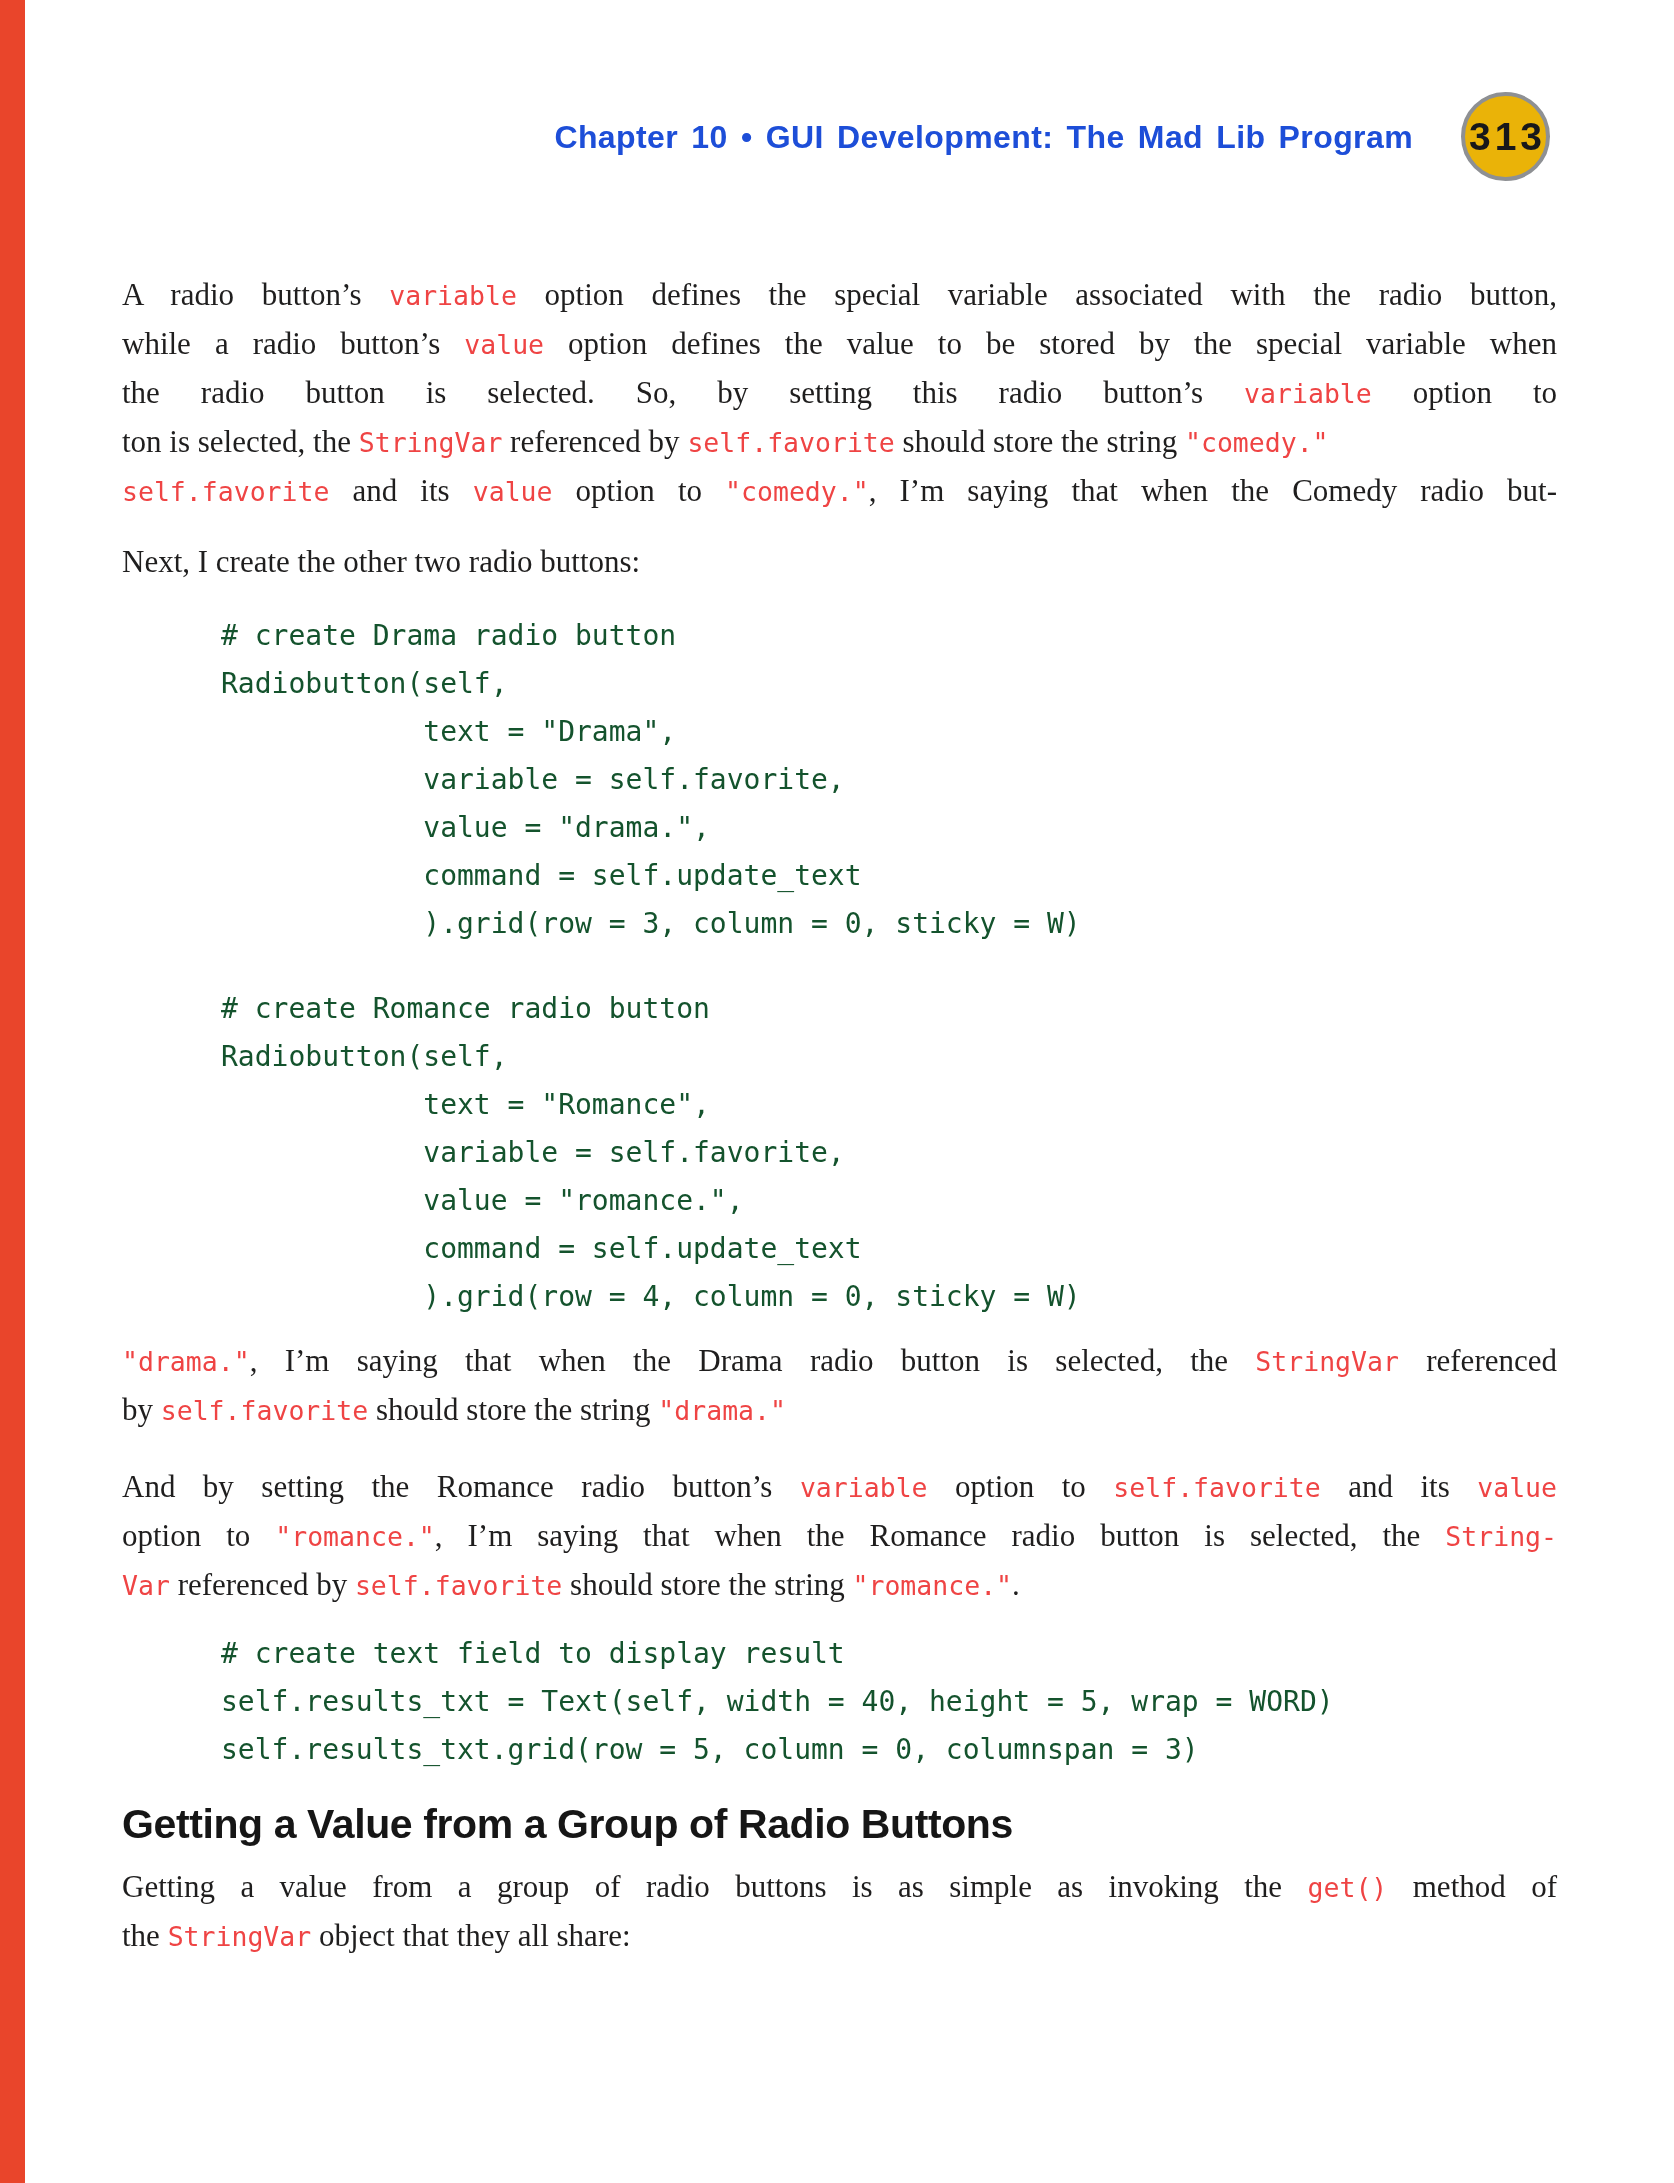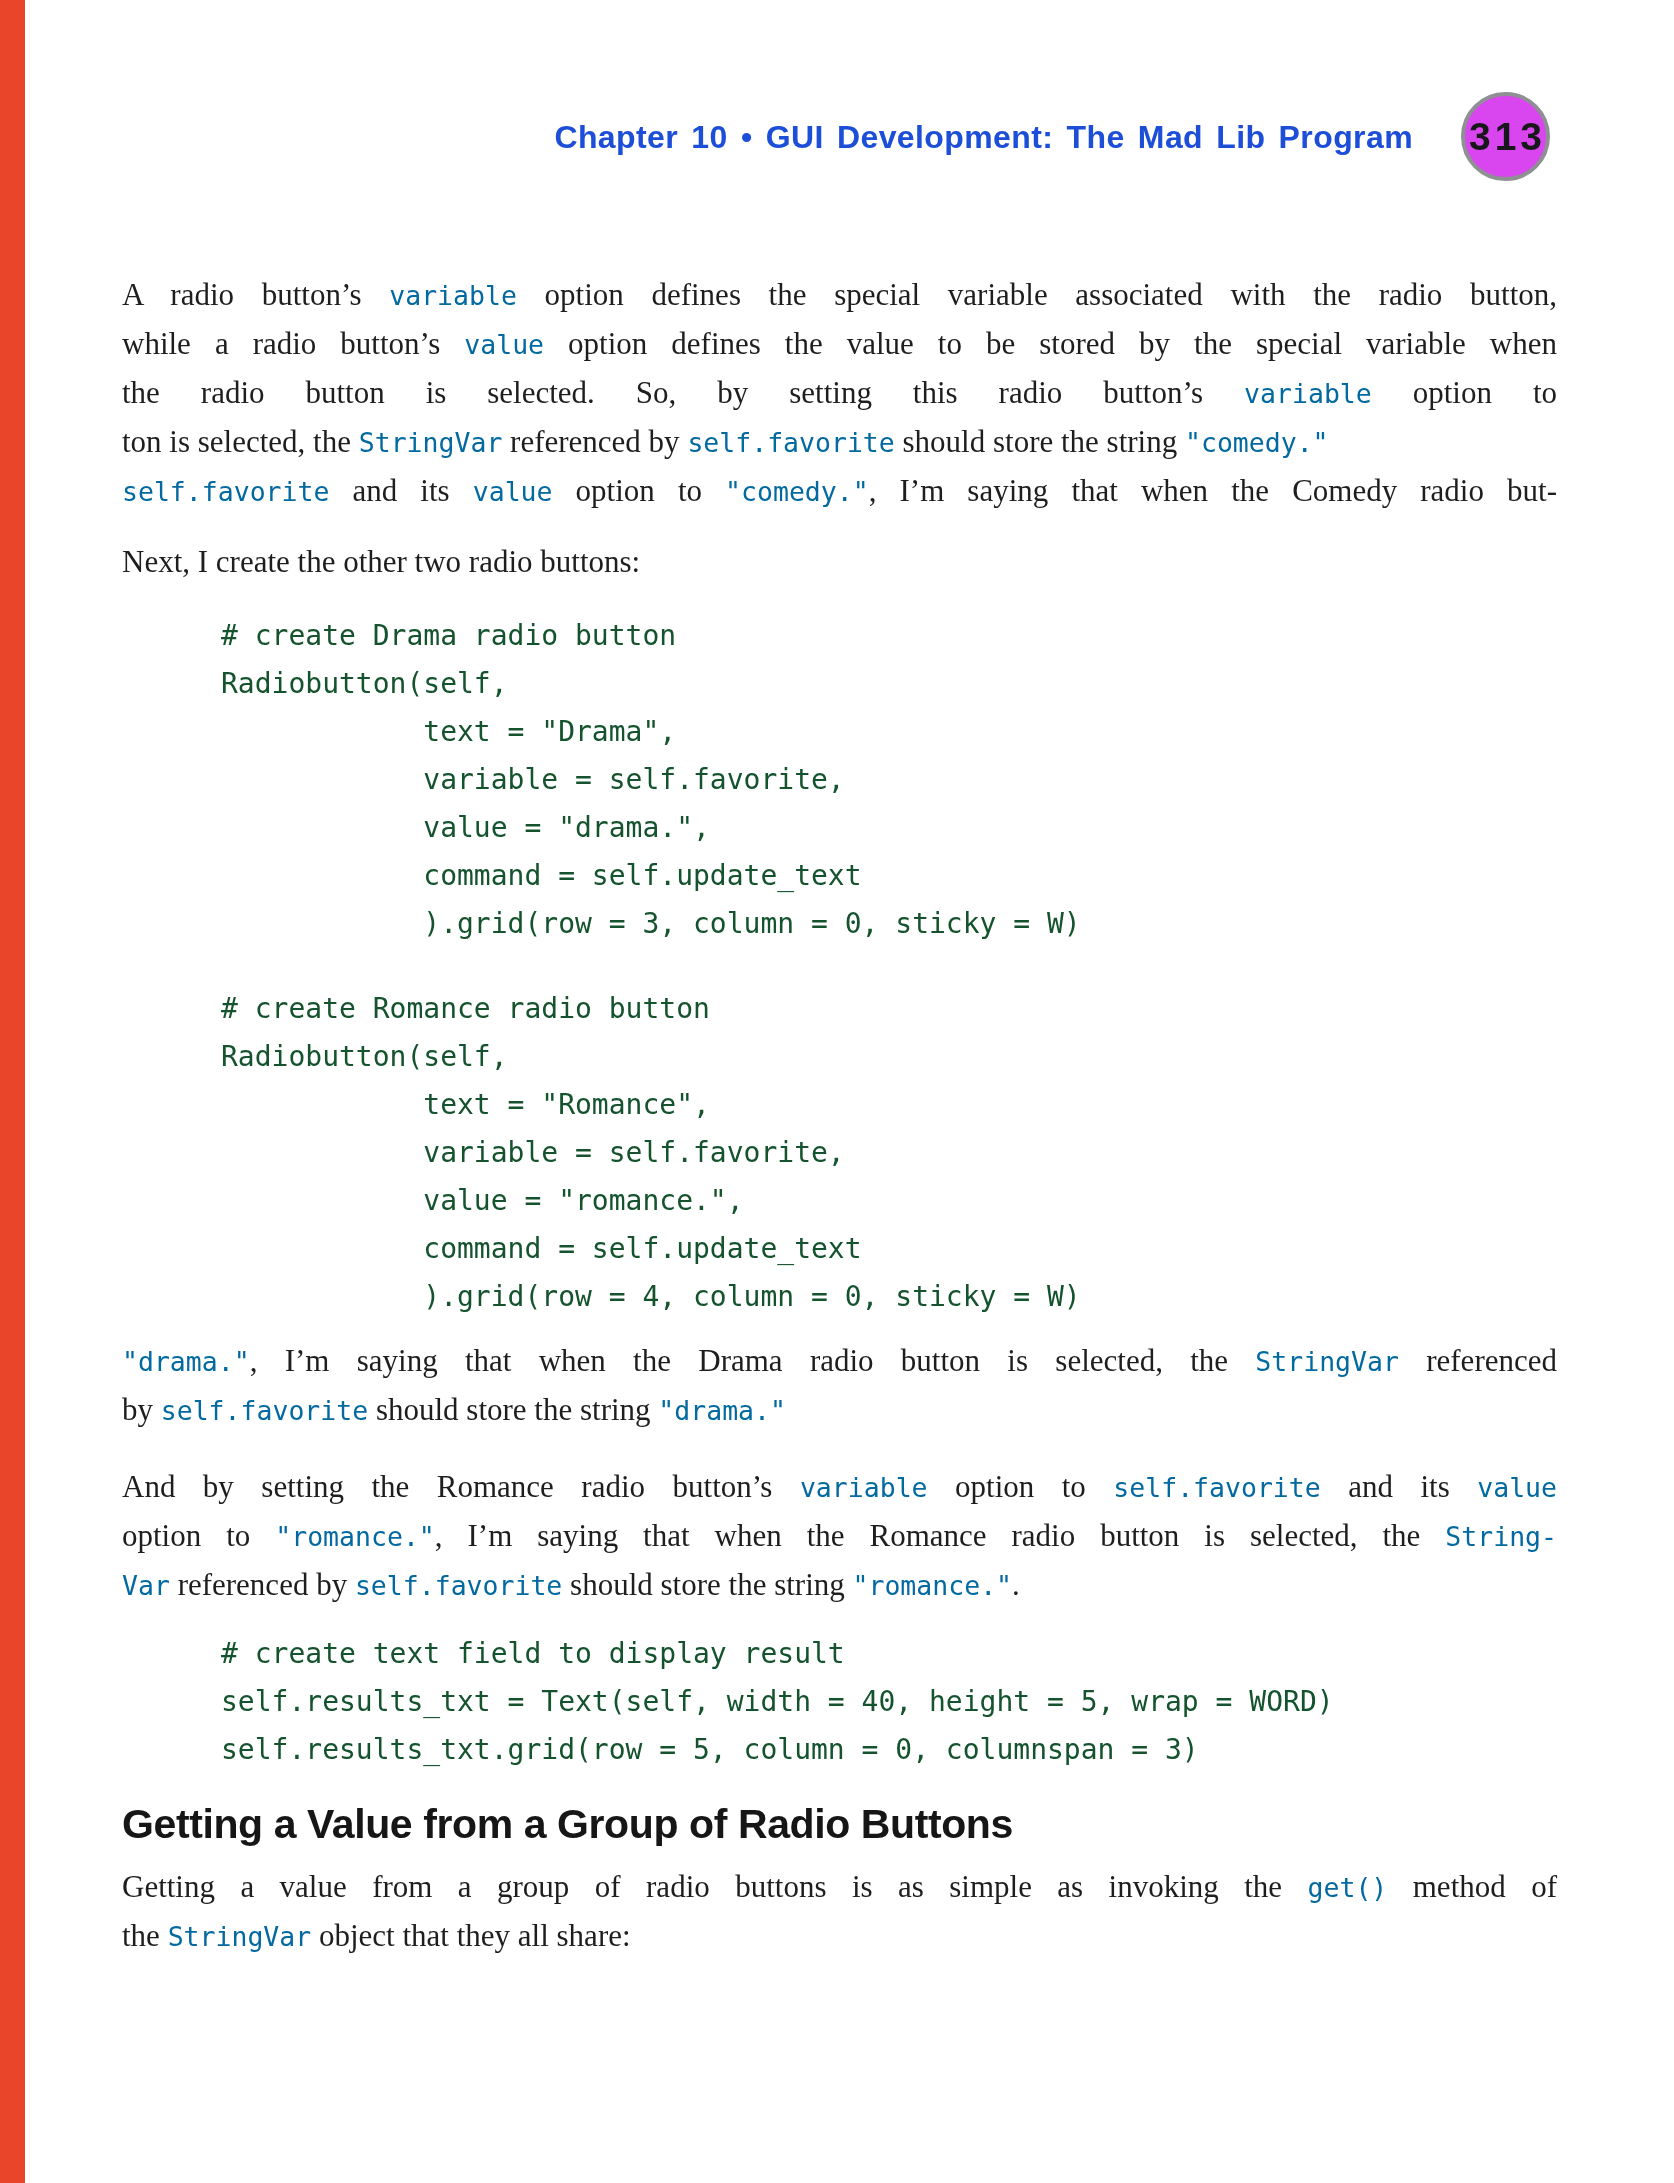--- a/index.html
+++ b/index.html
@@ -29,21 +29,21 @@
     white-space: nowrap;
   }
   .page-badge {
     position: absolute;
     top: 92px;
     left: 1461px;
     width: 81px;
     height: 81px;
     border: 4.7px solid #8e9093;
     border-radius: 50%;
-    background: #d946ef;
+    background: #eab308;
     display: flex;
     align-items: center;
     justify-content: center;
     box-sizing: content-box;
   }
   .page-badge .num {
     font-family: "Liberation Sans", sans-serif;
     font-weight: 700;
     font-size: 39px;
     letter-spacing: 3.9px;
@@ -64,21 +64,21 @@
   .para .line {
     text-align: justify;
     text-align-last: justify;
   }
   .para .line.last {
     text-align-last: left;
   }
   .icode {
     font-family: "DejaVu Sans Mono", monospace;
     font-size: 26.5px;
-    color: #0369a1;
+    color: #ef4444;
   }
   .codeblock {
     margin: 0 0 0 99px;
     font-family: "DejaVu Sans Mono", monospace;
     font-size: 28px;
     line-height: 48px;
     color: #14532d;
     white-space: pre;
   }
   .heading {

